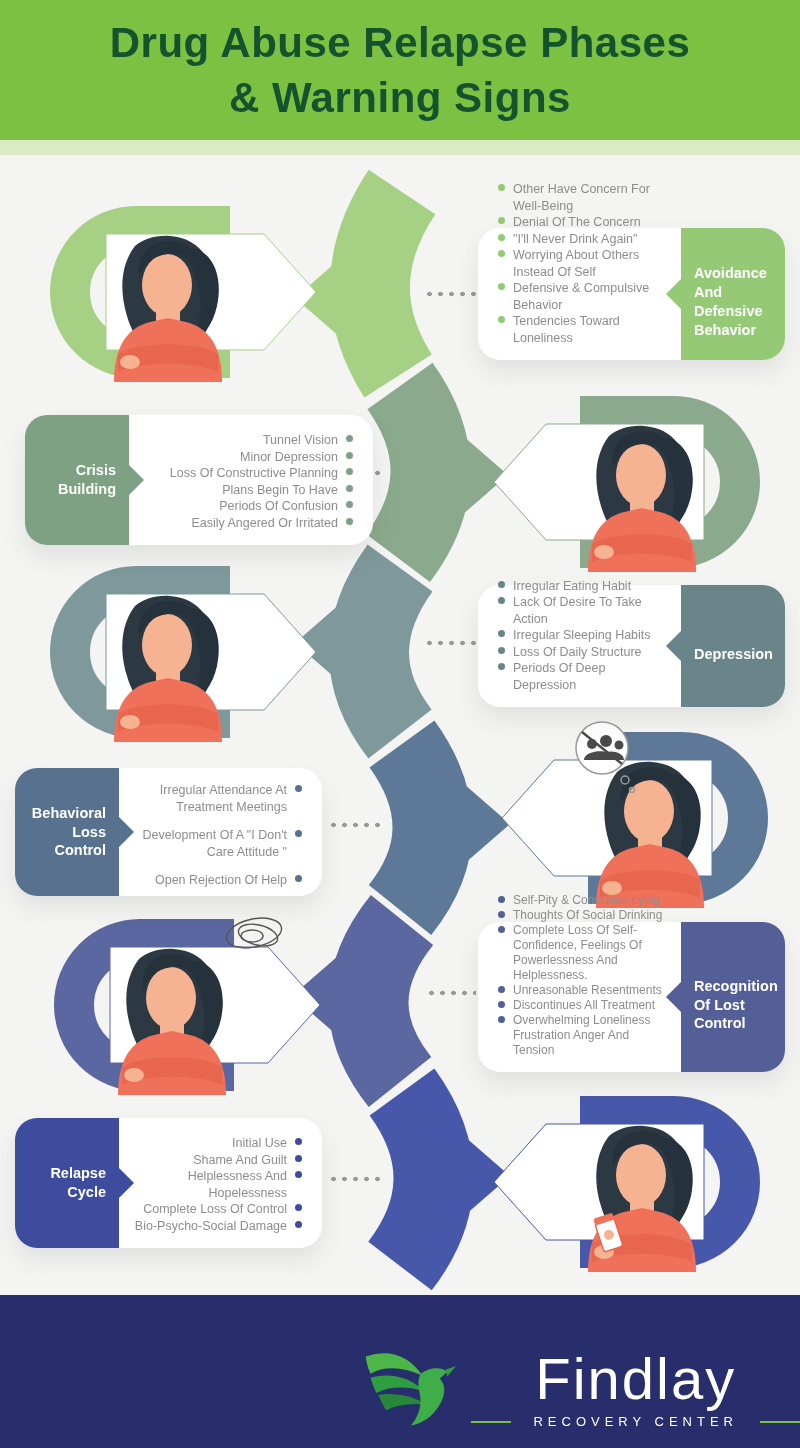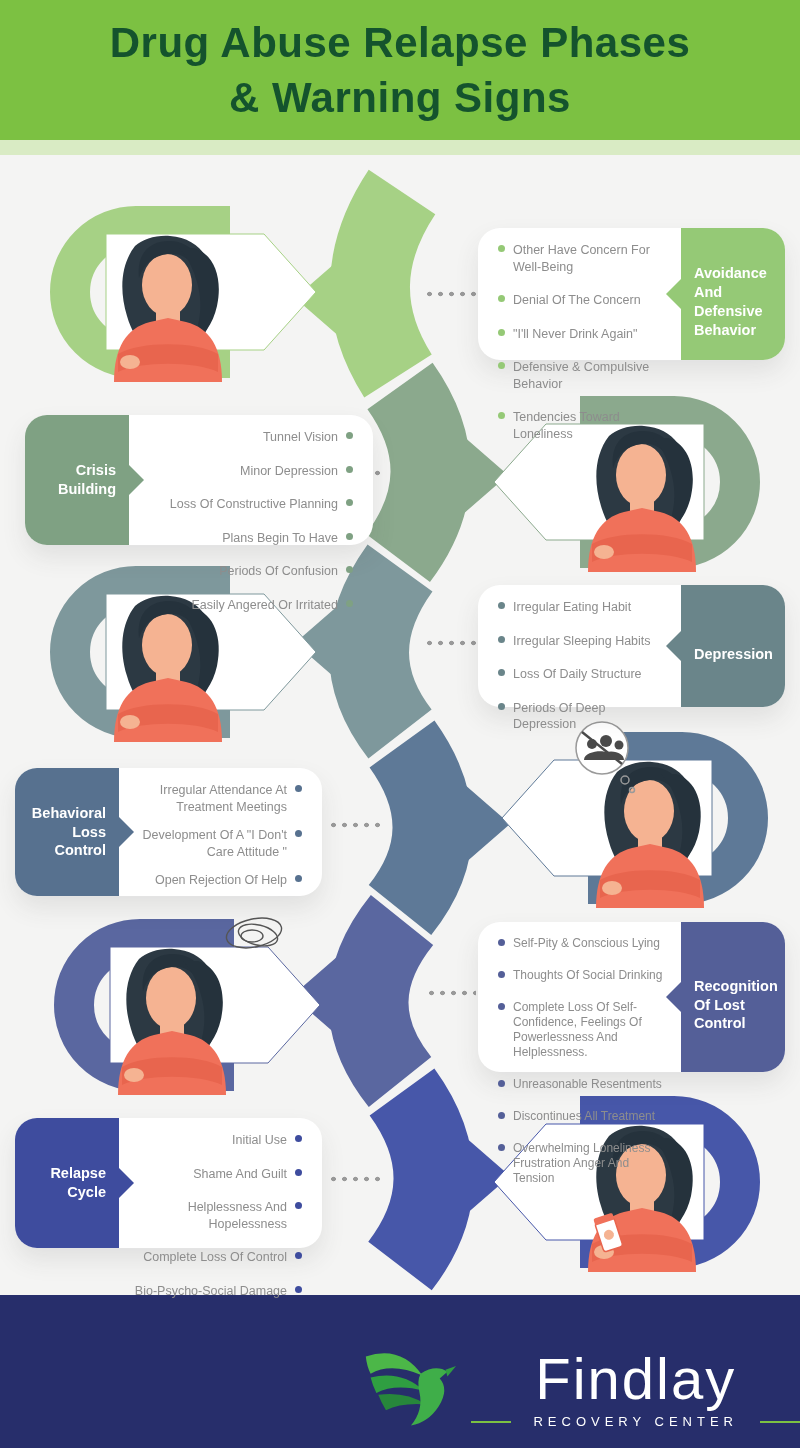--- a/index.html
+++ b/index.html
@@ -12,21 +12,21 @@
   .header-strip { position:absolute; left:0; top:140px; width:800px; height:15px; background:#D9EBC4; }
 
   
   .spine { position:absolute; left:0; top:0; z-index:1; }
   .dots { position:absolute; height:6px; z-index:2;
           background-image:radial-gradient(circle, #9a9a9a 2.1px, transparent 2.6px);
           background-size:11px 6px; background-repeat:repeat-x; }
 
   
   .card { position:absolute; background:#fff; border-radius:22px; box-shadow:0 12px 24px rgba(60,60,60,.10); z-index:3; }
-  .card ul { list-style:none; height:100%; display:flex; flex-direction:column; justify-content:space-between; gap:17px; }
+  .card ul { list-style:none; height:100%; display:flex; flex-direction:column; justify-content:flex-end; gap:0; }
   .card.right ul { padding:14px 118px 14px 20px; align-items:flex-start; }
   .card.left  ul { padding:14px 20px 14px 118px; align-items:flex-end; }
   .card li { display:flex; gap:8px; align-items:flex-start; font-size:12.5px; color:#8D8D8D; line-height:1.32; }
   .card.left li { flex-direction:row-reverse; text-align:right; }
   .card .dot { width:7px; height:7px; border-radius:50%; background:var(--c); margin-top:3px; flex:none; }
   .card.sparse ul { justify-content:space-evenly; gap:12px; }
   .card.dense li { font-size:12px; line-height:1.25; }
   .label-box { position:absolute; top:0; bottom:0; width:104px; background:var(--c); color:#fff; font-weight:bold; font-size:14.5px; line-height:1.3; display:flex; align-items:center; z-index:2; }
   .card.right .label-box { right:0; border-radius:0 22px 22px 0; padding:16px 10px 0 13px; }
   .card.left  .label-box { left:0;  border-radius:22px 0 0 22px; padding:0 13px 0 10px; justify-content:flex-end; text-align:right; }
@@ -173,20 +173,24 @@
       <li>
           <span class="dot"></span>
           <span>Denial Of The Concern</span>
         </li>
       <li>
           <span class="dot"></span>
           <span>"I'll Never Drink Again"</span>
         </li>
       <li>
           <span class="dot"></span>
+          <span>Worrying About Others Instead Of Self</span>
+        </li>
+      <li>
+          <span class="dot"></span>
           <span>Defensive &amp; Compulsive Behavior</span>
         </li>
       <li>
           <span class="dot"></span>
           <span>Tendencies Toward Loneliness</span>
         </li>
     </ul>
     <div class="label-box">Avoidance And Defensive Behavior</div>
   </div>
 
@@ -218,20 +222,24 @@
         </li>
     </ul>
     <div class="label-box">Crisis Building</div>
   </div>
 
   <div class="card right p3" style="left:478px; top:585px; width:307px; height:122px;">
     <ul>
       <li>
           <span class="dot"></span>
           <span>Irregular Eating Habit</span>
+        </li>
+      <li>
+          <span class="dot"></span>
+          <span>Lack Of Desire To Take Action</span>
         </li>
       <li>
           <span class="dot"></span>
           <span>Irregular Sleeping Habits</span>
         </li>
       <li>
           <span class="dot"></span>
           <span>Loss Of Daily Structure</span>
         </li>
       <li>

